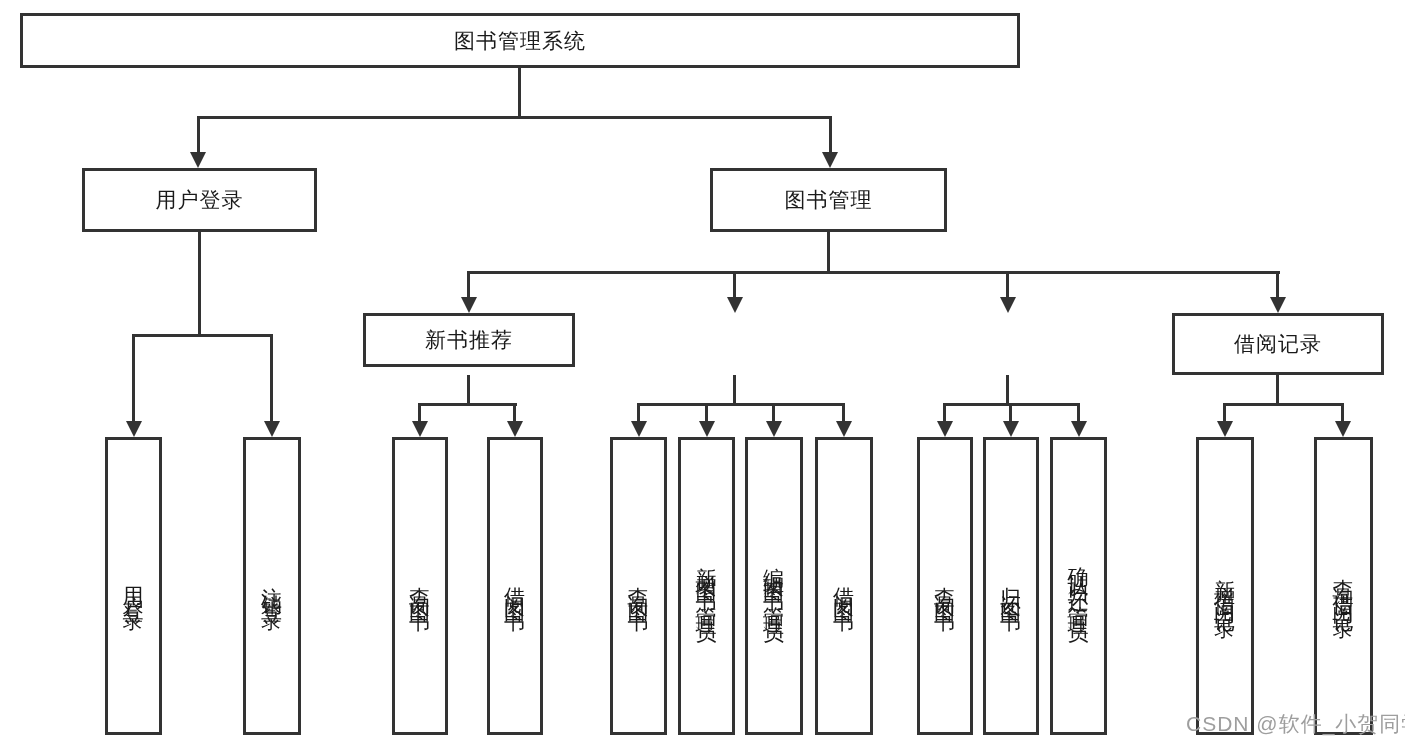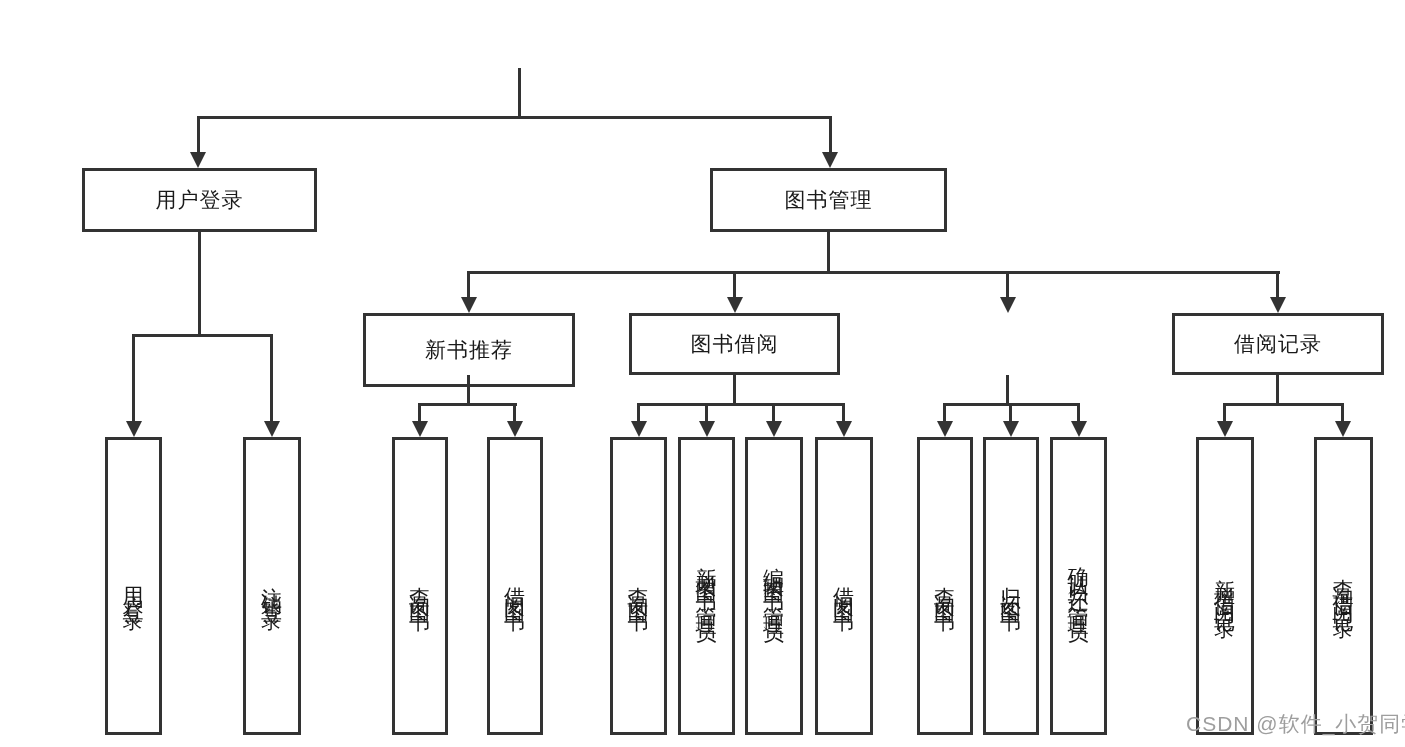--- a/index.html
+++ b/index.html
@@ -45,20 +45,21 @@
     position:absolute;left:1186px;top:710px;
     font-size:21px;color:var(--watermark);
     letter-spacing:1px;white-space:nowrap;z-index:5;
   }
 </style>
 </head>
 <body>
 
 <div id="stage">
 
+  <div class="box" style="left:20px;top:13px;width:1000px;height:55px;">图书管理系统</div>
 
   <div class="vl" style="left:518px;top:68px;width:3px;height:50px;"></div>
   <div class="hl" style="left:197px;top:116px;width:635px;height:3px;"></div>
   <div class="vl" style="left:197px;top:116px;width:3px;height:36px;"></div>
   <div class="ah" style="left:190px;top:152px;"></div>
   <div class="vl" style="left:829px;top:116px;width:3px;height:36px;"></div>
   <div class="ah" style="left:822px;top:152px;"></div>
 
   <div class="box" style="left:82px;top:168px;width:235px;height:64px;">用户登录</div>
   <div class="box" style="left:710px;top:168px;width:237px;height:64px;">图书管理</div>
@@ -74,22 +75,21 @@
   <div class="hl" style="left:467px;top:271px;width:813px;height:3px;"></div>
   <div class="vl" style="left:467px;top:271px;width:3px;height:26px;"></div>
   <div class="ah" style="left:461px;top:297px;"></div>
   <div class="vl" style="left:733px;top:271px;width:3px;height:26px;"></div>
   <div class="ah" style="left:727px;top:297px;"></div>
   <div class="vl" style="left:1006px;top:271px;width:3px;height:26px;"></div>
   <div class="ah" style="left:1000px;top:297px;"></div>
   <div class="vl" style="left:1276px;top:271px;width:3px;height:26px;"></div>
   <div class="ah" style="left:1270px;top:297px;"></div>
 
-  <div class="box" style="left:363px;top:313px;width:212px;height:74px;">新书推荐</div>
-  <div class="box" style="left:629px;top:313px;width:211px;height:62px;">图书借阅</div>
+  <div class="box" style="left:363px;top:313px;width:212px;height:54px;">新书推荐</div>
   <div class="box" style="left:1172px;top:313px;width:212px;height:62px;">借阅记录</div>
 
   <div class="vl" style="left:467px;top:375px;width:3px;height:30px;"></div>
   <div class="hl" style="left:418px;top:403px;width:99px;height:3px;"></div>
   <div class="vl" style="left:418px;top:403px;width:3px;height:18px;"></div>
   <div class="ah" style="left:412px;top:421px;"></div>
   <div class="vl" style="left:513px;top:403px;width:3px;height:18px;"></div>
   <div class="ah" style="left:507px;top:421px;"></div>
 
   <div class="vl" style="left:733px;top:375px;width:3px;height:30px;"></div>

